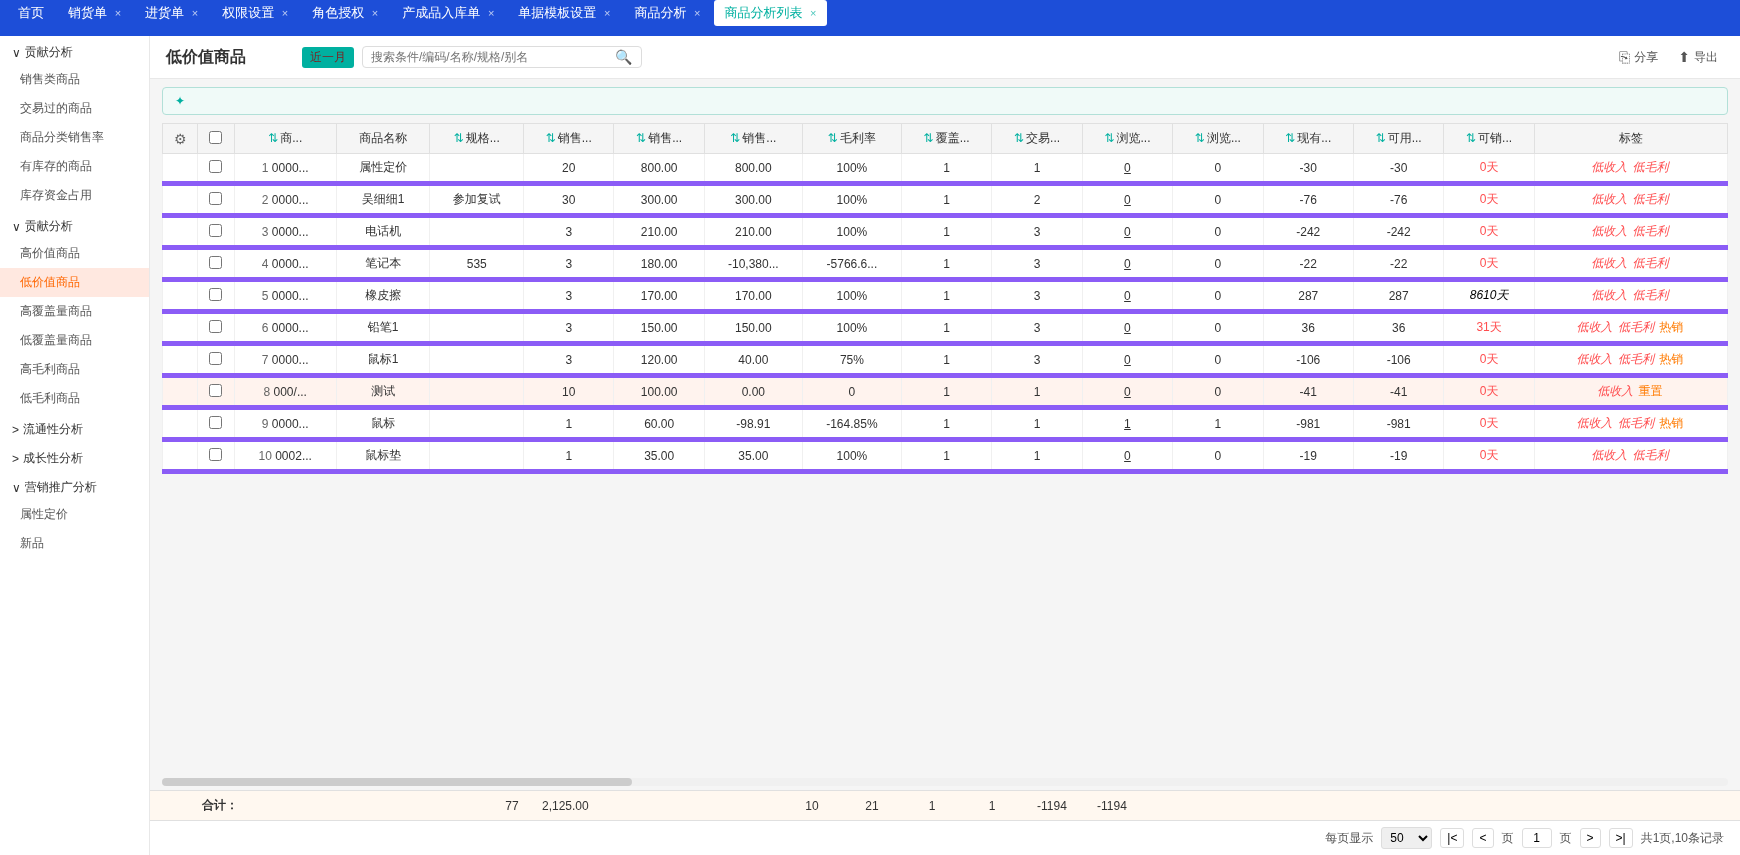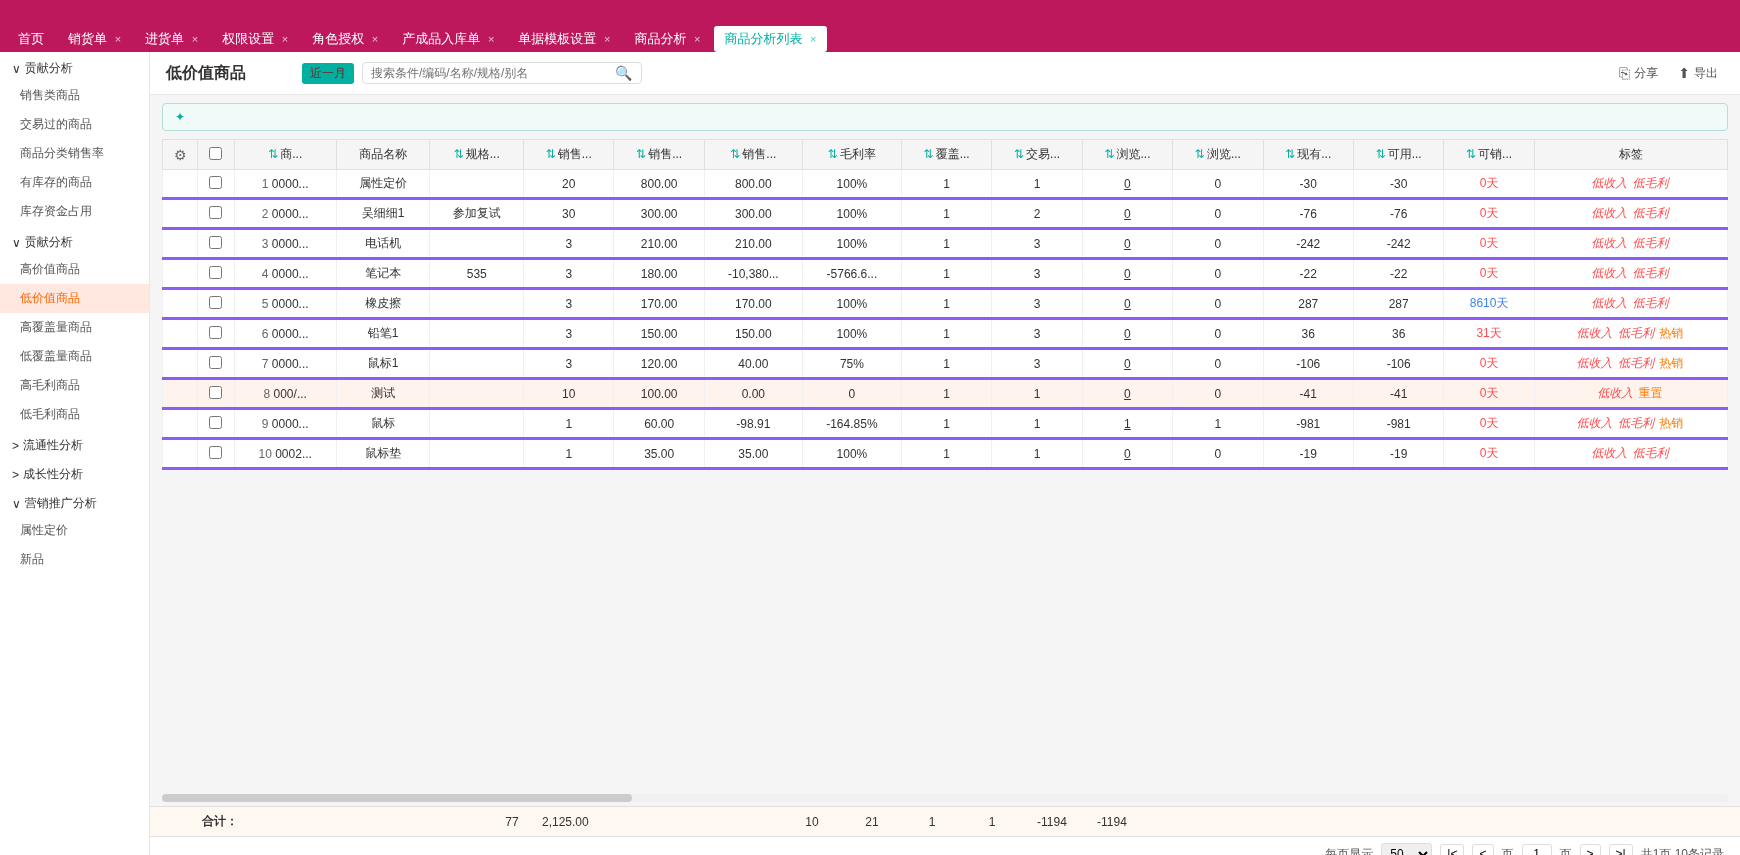--- a/index.html
+++ b/index.html
@@ -1,23 +1,23 @@
 <!DOCTYPE html>
 <html><head>
   <meta charset="utf-8">
   <style>
     * { box-sizing: border-box; margin: 0; padding: 0; }
     body { font-family: 'Microsoft YaHei', Arial, sans-serif; font-size: 12px; background: #f5f5f5; color: #333; }
 
     
     .top-nav {
-      background: #be185d;
-      display: flex;
-      align-items: flex-end;
-      height: 52px;
+      background: #1d4ed8;
+      display: flex;
+      align-items: flex-start;
+      height: 36px;
       padding: 0 8px;
       gap: 4px;
     }
     .nav-item {
       color: #fff;
       padding: 4px 10px;
       cursor: pointer;
       border-radius: 3px;
       white-space: nowrap;
       font-size: 13px;
@@ -154,21 +154,21 @@
       position: sticky;
       top: 0;
       z-index: 10;
       color: #333;
       font-weight: normal;
     }
     thead th .col-sort {
       color: #00b0a0;
       margin-right: 2px;
     }
-    tbody tr { border-bottom: 3px solid #8b5cf6; }
+    tbody tr { border-bottom: 5px solid #8b5cf6; }
     tbody tr.highlighted { background: #fff3ee; }
     tbody td {
       border: 1px solid #f0f0f0;
       padding: 5px 4px;
       text-align: center;
       white-space: nowrap;
     }
     .tag-red { color: #ff4d4f; margin-right: 2px; font-style: italic; }
     .tag-orange { color: #ff7a00; margin-right: 2px; }
     .underline { text-decoration: underline; cursor: pointer; }
@@ -428,21 +428,21 @@
       <td>3</td>
       <td>170.00</td>
       <td>170.00</td>
       <td>100%</td>
       <td>1</td>
       <td>3</td>
       <td><span class="underline">0</span></td>
       <td>0</td>
       <td>287</td>
       <td>287</td>
-      <td style="color:#3b82f6;">8610天</td>
+      <td style="color:#000000;font-style:italic;">8610天</td>
       <td><span class="tag-red">低收入</span> <span class="tag-red">低毛利</span></td>
     </tr>
             <tr>
       <td></td>
       <td><input type="checkbox" style=""></td>
       <td><span class="row-num">6</span> 0000...</td>
       <td>铅笔1</td>
       <td></td>
       <td>3</td>
       <td>150.00</td>

